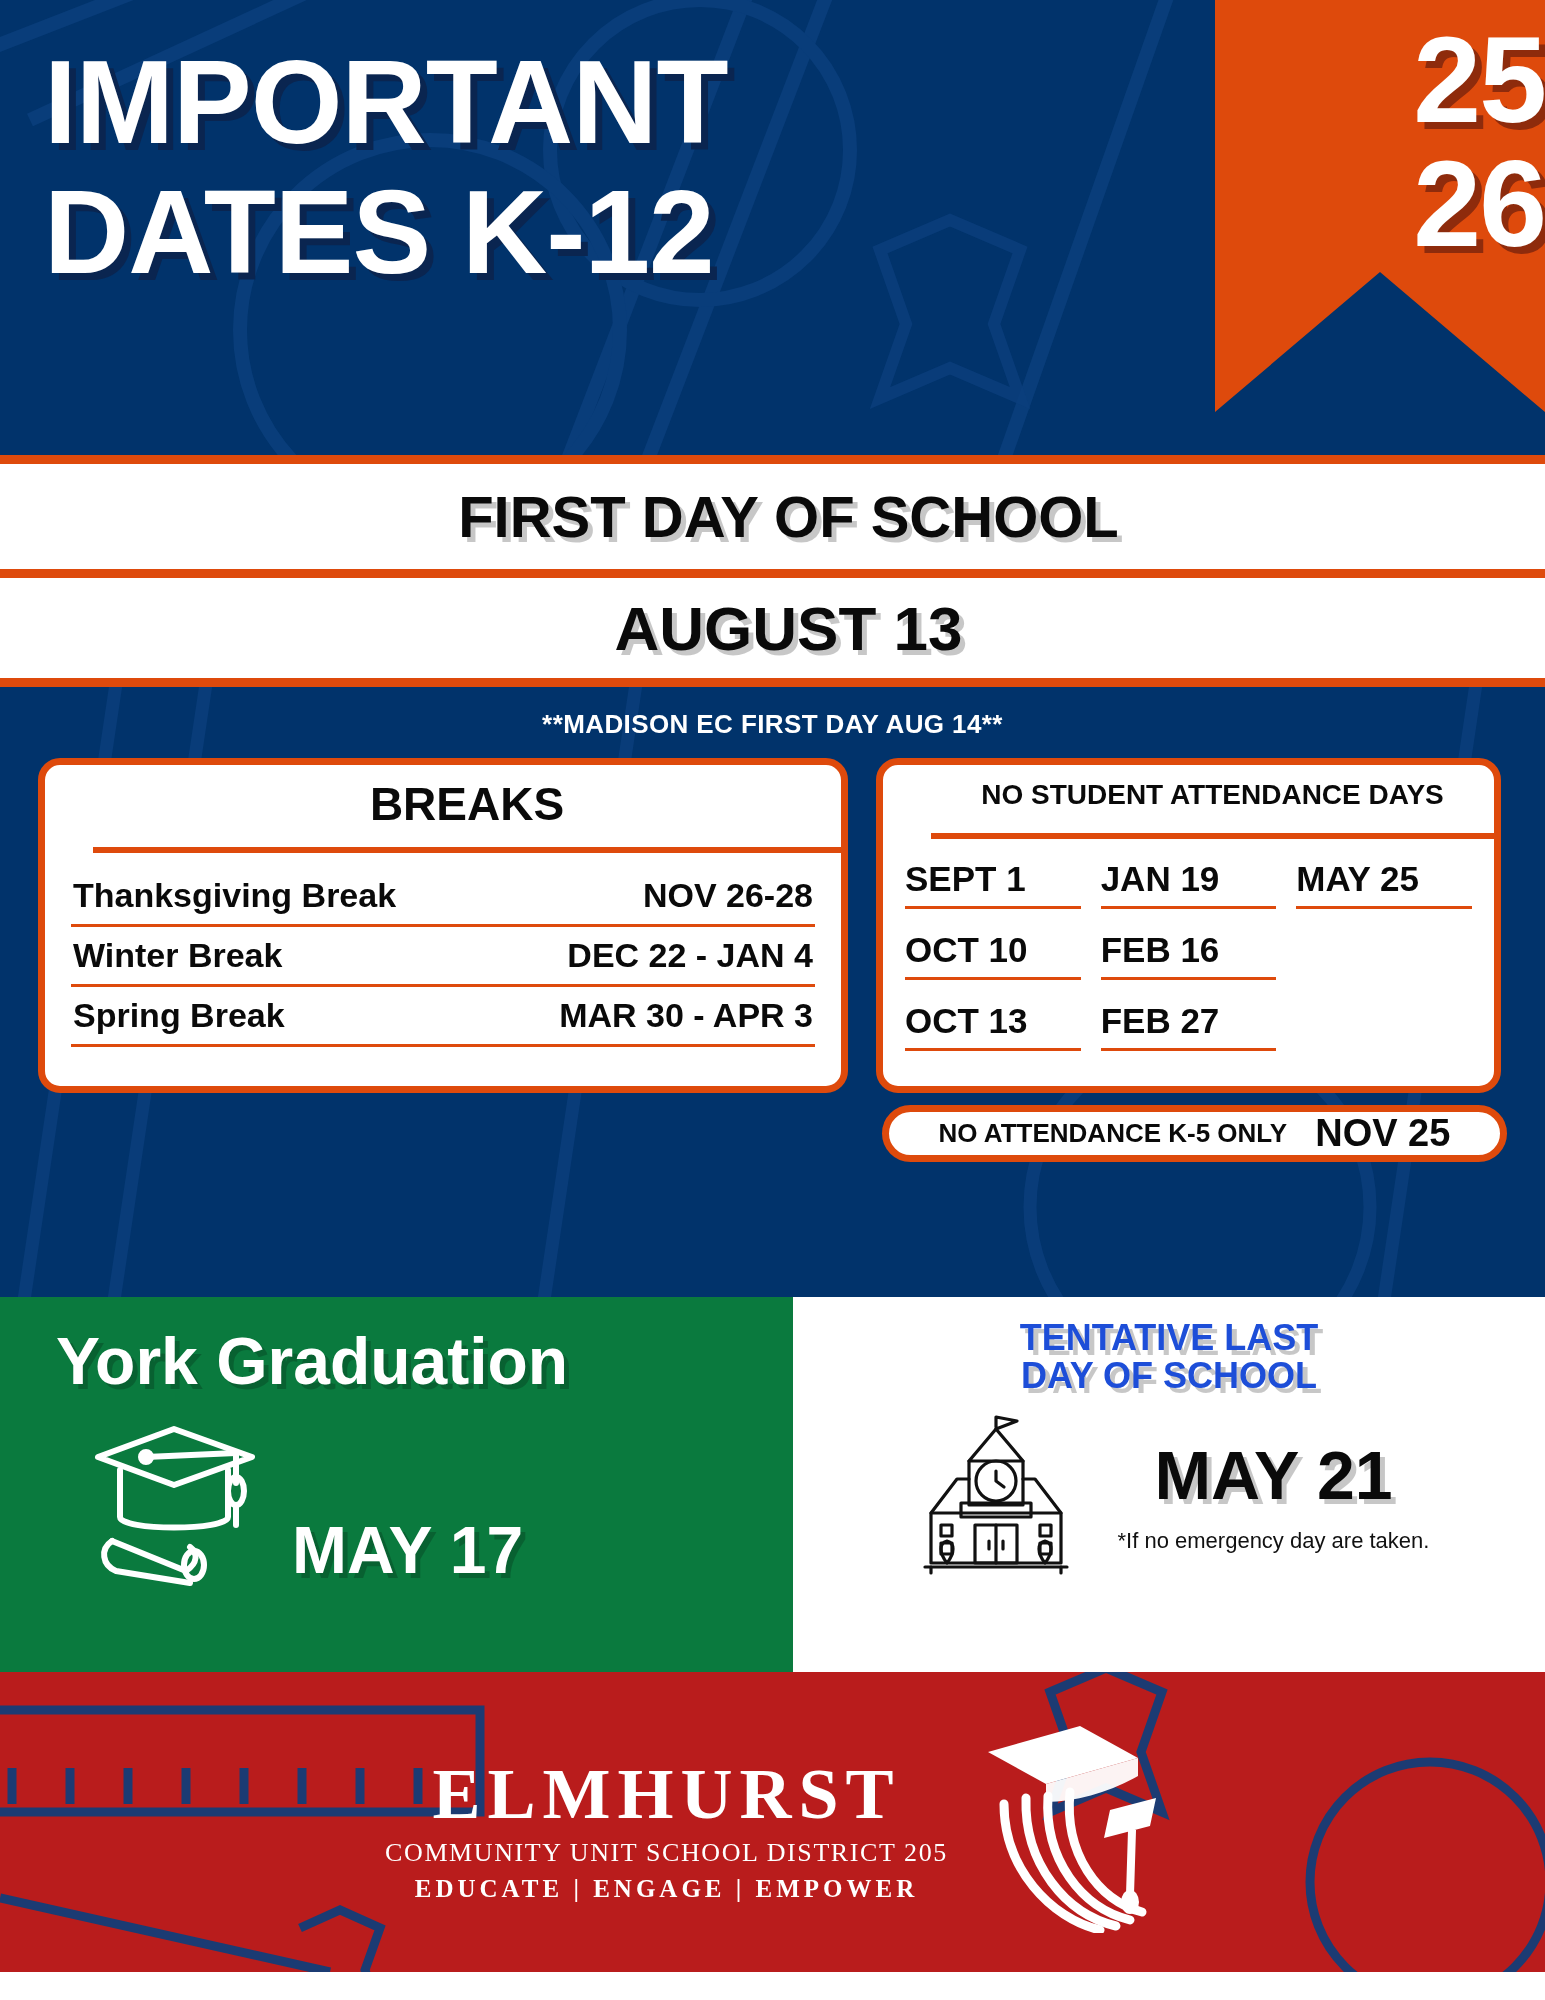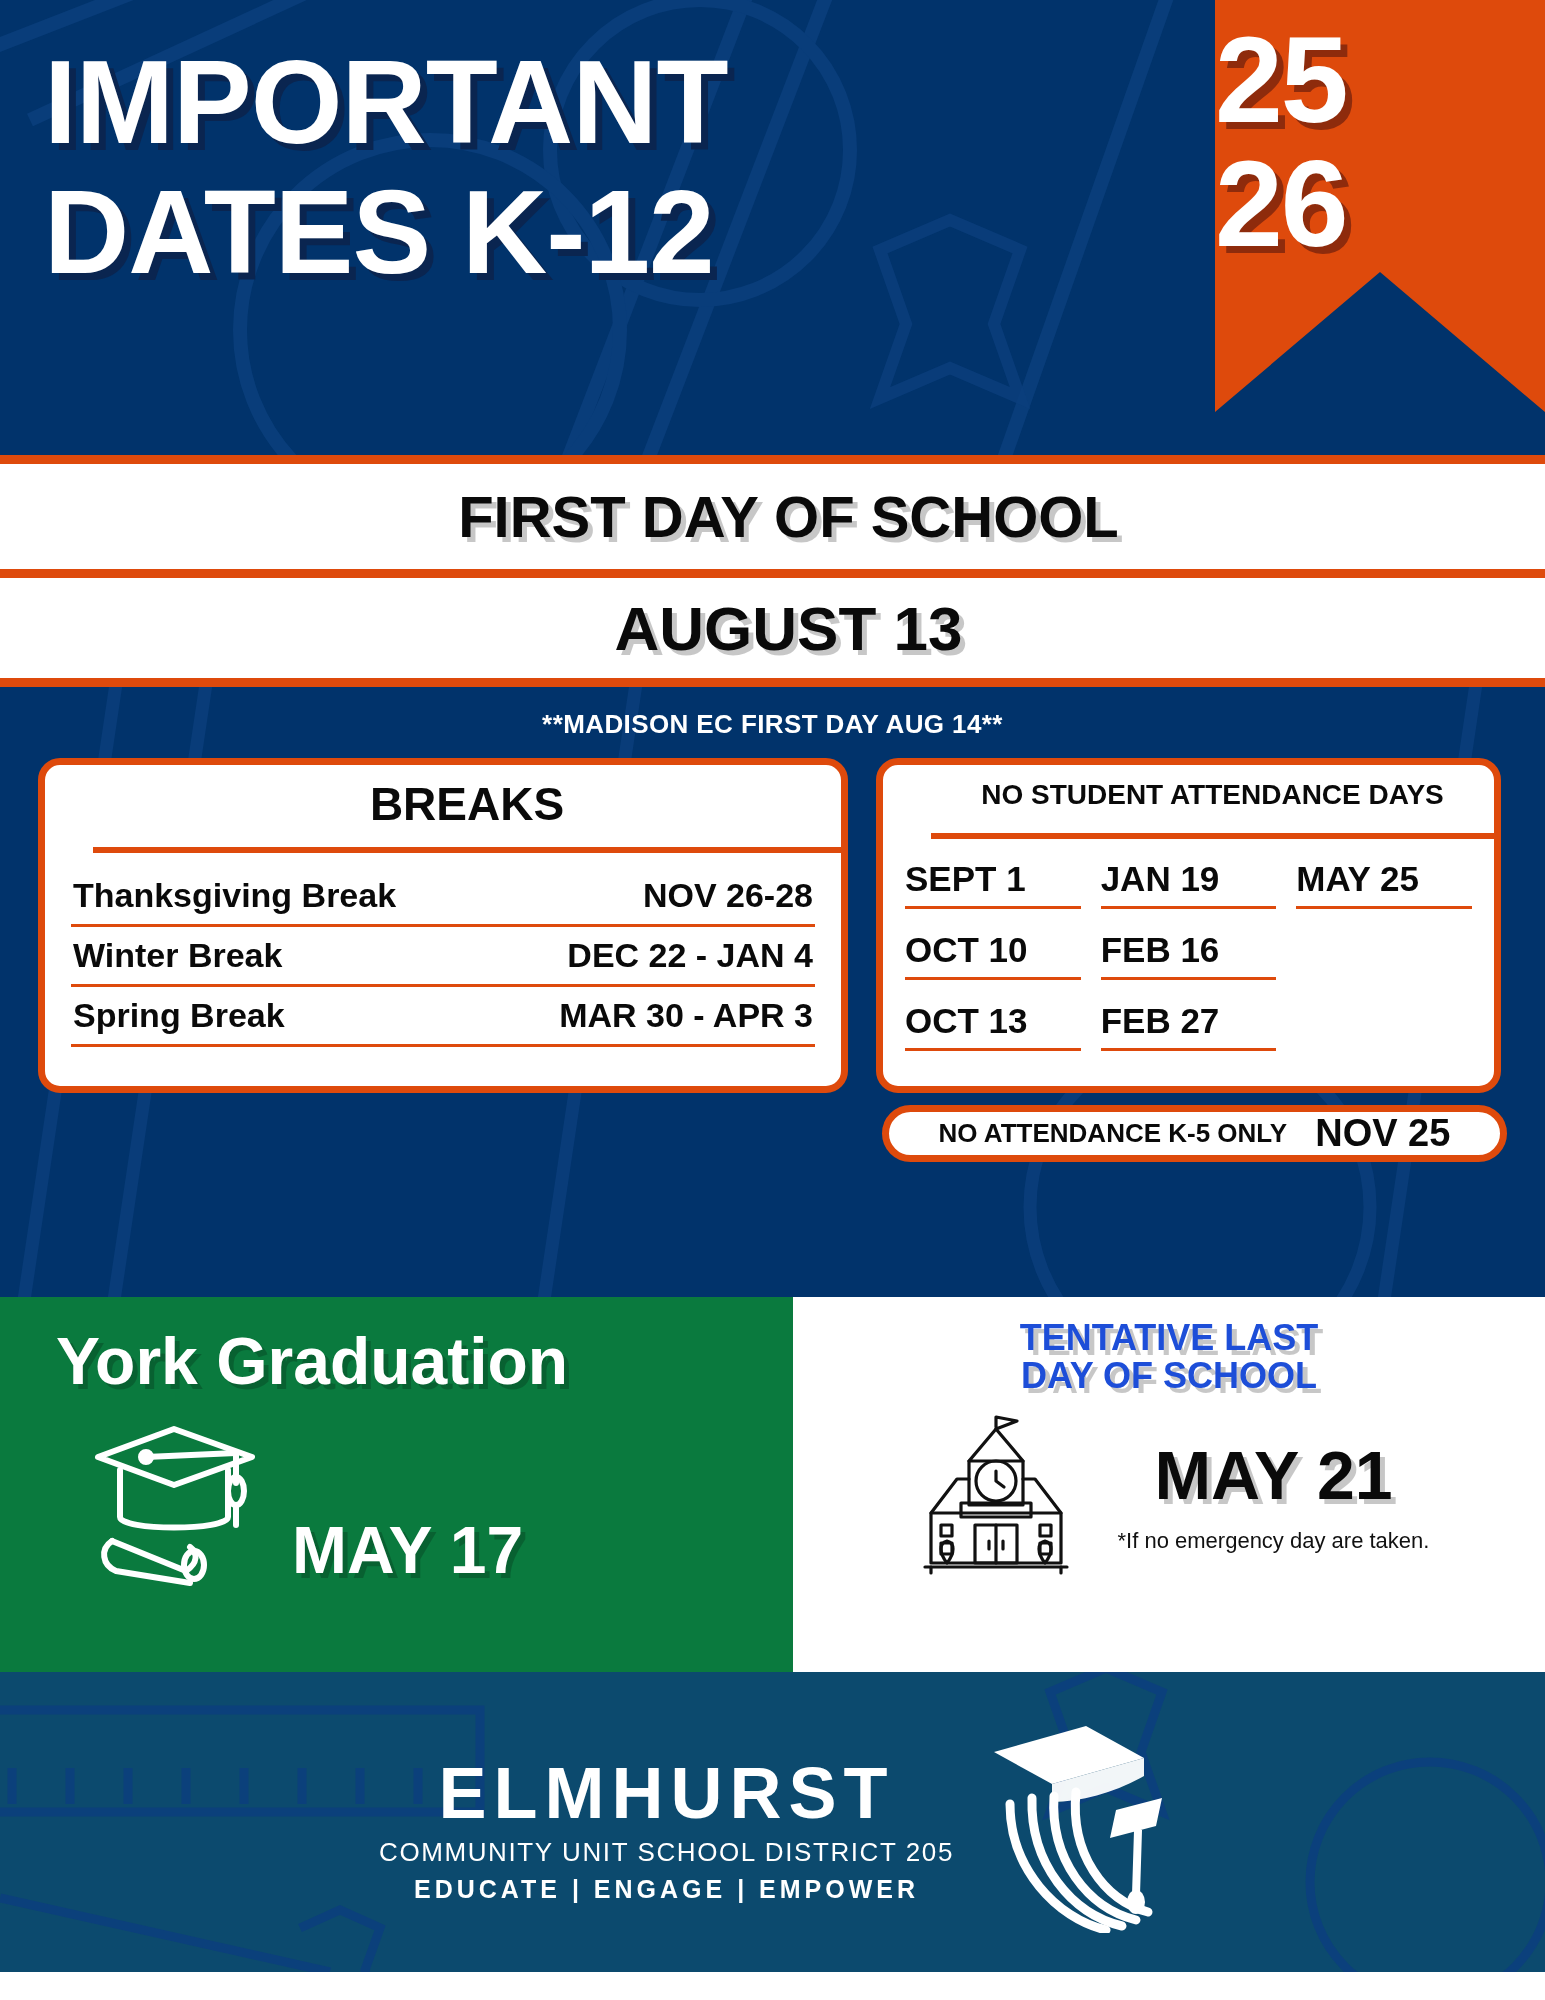--- a/index.html
+++ b/index.html
@@ -43,21 +43,21 @@
   .ribbon {
     position:absolute;
     right:0px; top:0;
     width:330px; height:412px;
     z-index:4;
   }
   .ribbon svg { display:block; width:330px; height:412px; }
   .ribbon-years {
     position:absolute; inset:0;
     display:flex; flex-direction:column;
-    align-items:flex-start; justify-content:flex-start;
+    align-items:flex-end; justify-content:flex-start;
     padding-top:18px;
     pointer-events:none;
   }
   .ribbon-year {
     font-weight:800;
     font-size:122px;
     line-height:1.02;
     color:#ffffff;
     text-shadow:7px 7px 0 #8E2B0C;
     letter-spacing:-2px;
@@ -210,22 +210,23 @@
     font-weight:800; font-size:68px; color:#0a0a0a;
     text-shadow:5px 5px 0 rgba(0,0,0,0.22);
   }
   .last-note { font-size:22px; color:#111; margin-top:14px; }
 
   
   .footer {
     position:relative;
     height:undefined;
     flex:1;
-    background:#0c4a6e;
+    background:#b91c1c;
     overflow:hidden;
+    font-family:Liberation Serif, serif;
   }
   .footer-inner {
     position:relative; z-index:3;
     height:100%;
     display:flex; align-items:center; justify-content:center;
     gap:6px;
     padding-top:16px;
   }
   .logo-text { display:flex; flex-direction:column; align-items:center; }
   .logo-name {

